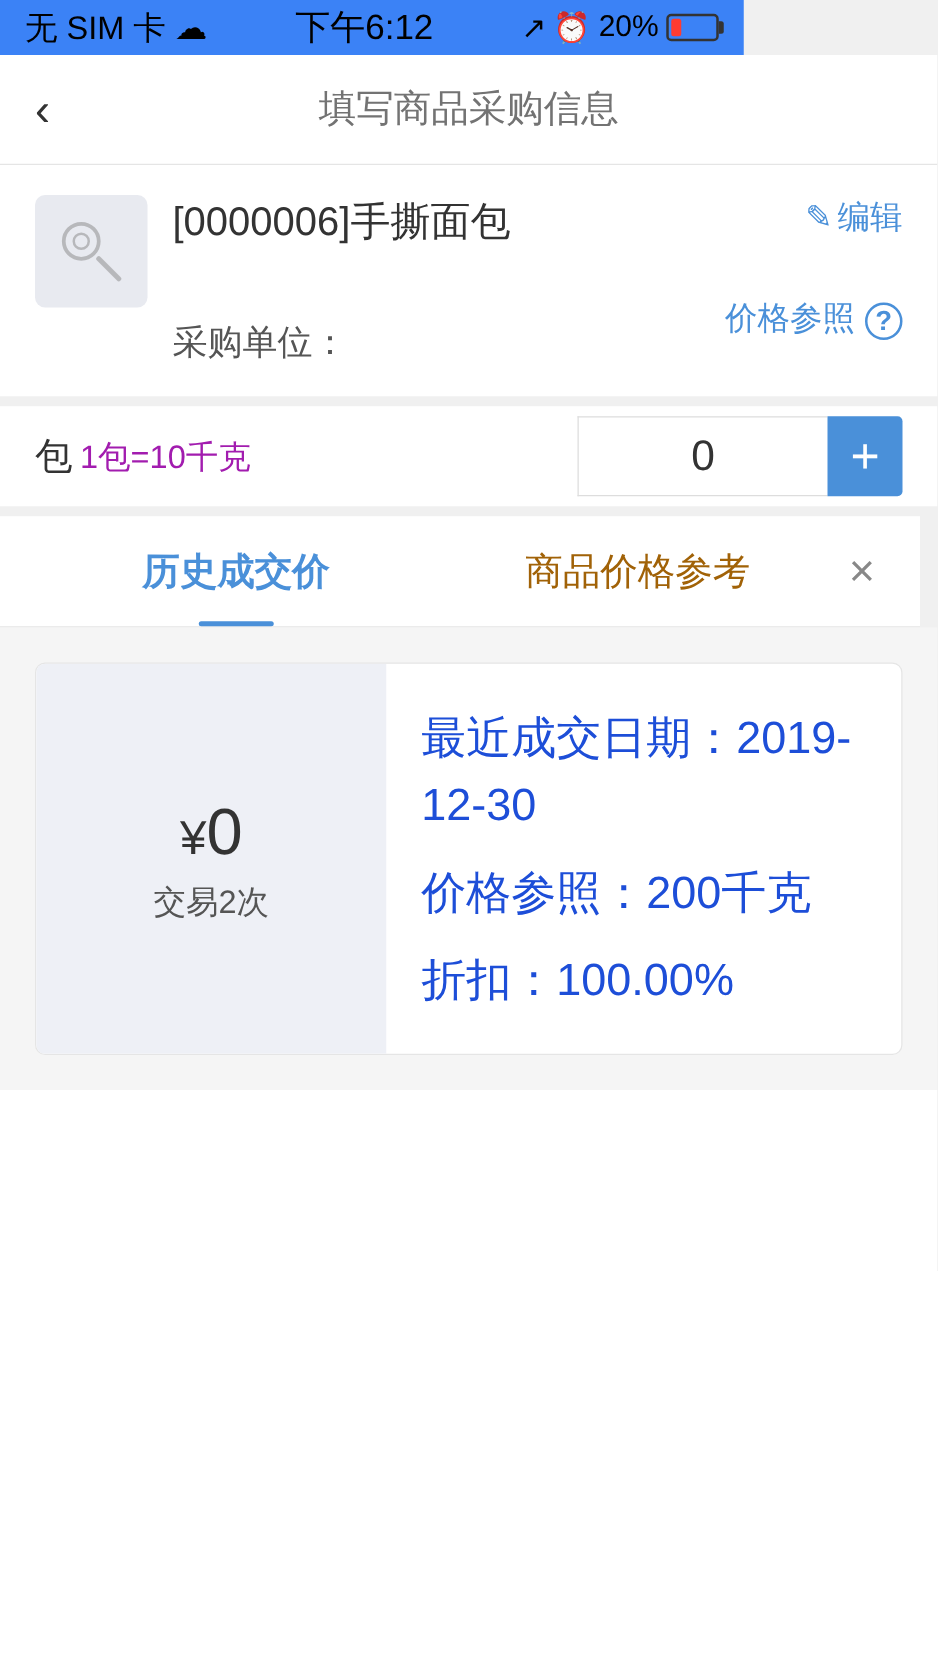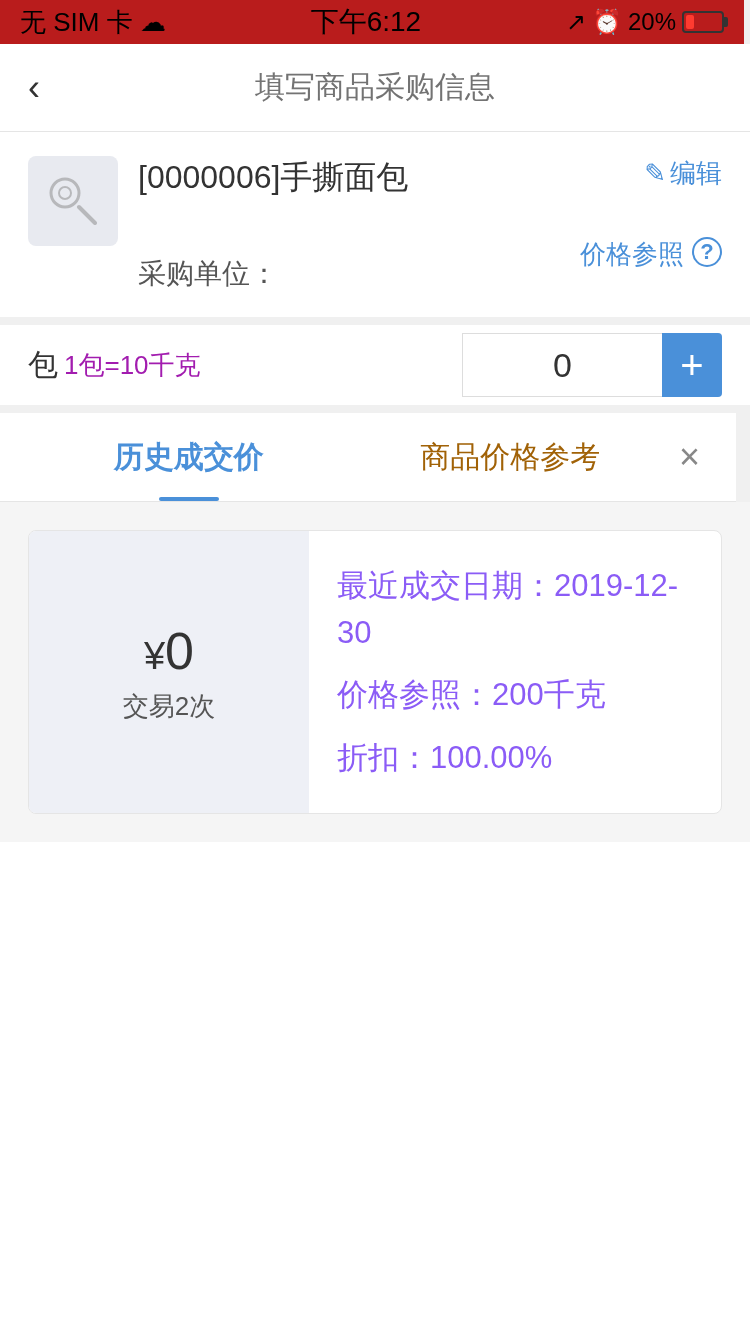--- a/index.html
+++ b/index.html
@@ -7,23 +7,23 @@
     body {
       width: 750px;
       min-height: 1334px;
       font-family: -apple-system, "PingFang SC", "Helvetica Neue", sans-serif;
       background: #f0f0f0;
       overflow-x: hidden;
     }
 
     
     .status-bar {
-      width: 744px;
+      width: 595px;
       height: 44px;
-      background: #b91c1c;
+      background: #3b82f6;
       display: flex;
       align-items: center;
       justify-content: space-between;
       padding: 0 20px;
       font-size: 26px;
       font-weight: 500;
     }
     .status-left {
       display: flex;
       align-items: center;
@@ -171,21 +171,21 @@
       align-items: center;
       gap: 6px;
       cursor: pointer;
     }
     .unit-select-arrow {
       font-size: 18px;
       color: #555;
     }
     .price-ref {
       display: flex;
-      align-items: flex-start;
+      align-items: flex-end;
       gap: 8px;
       color: #4a90d9;
       font-size: 26px;
       cursor: pointer;
     }
     .help-circle {
       width: 30px;
       height: 30px;
       border: 2px solid #4a90d9;
       border-radius: 50%;
@@ -335,22 +335,22 @@
       margin-top: 8px;
     }
     .price-right {
       flex: 1;
       padding: 32px 28px;
       display: flex;
       flex-direction: column;
       gap: 16px;
     }
     .price-detail-row {
-      font-size: 31px;
-      color: #8b5cf6;
+      font-size: 36px;
+      color: #1d4ed8;
       line-height: 1.5;
     }
 
     
     .page-rest {
       width: 750px;
       background: #fff;
       flex: 1;
       min-height: 600px;
     }

